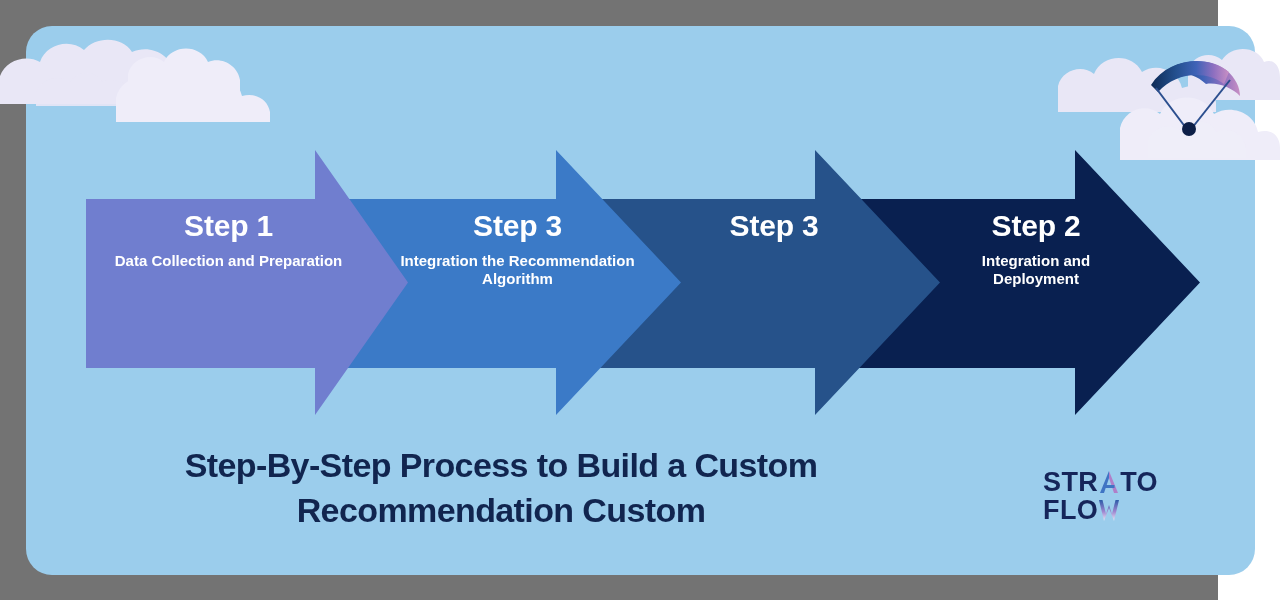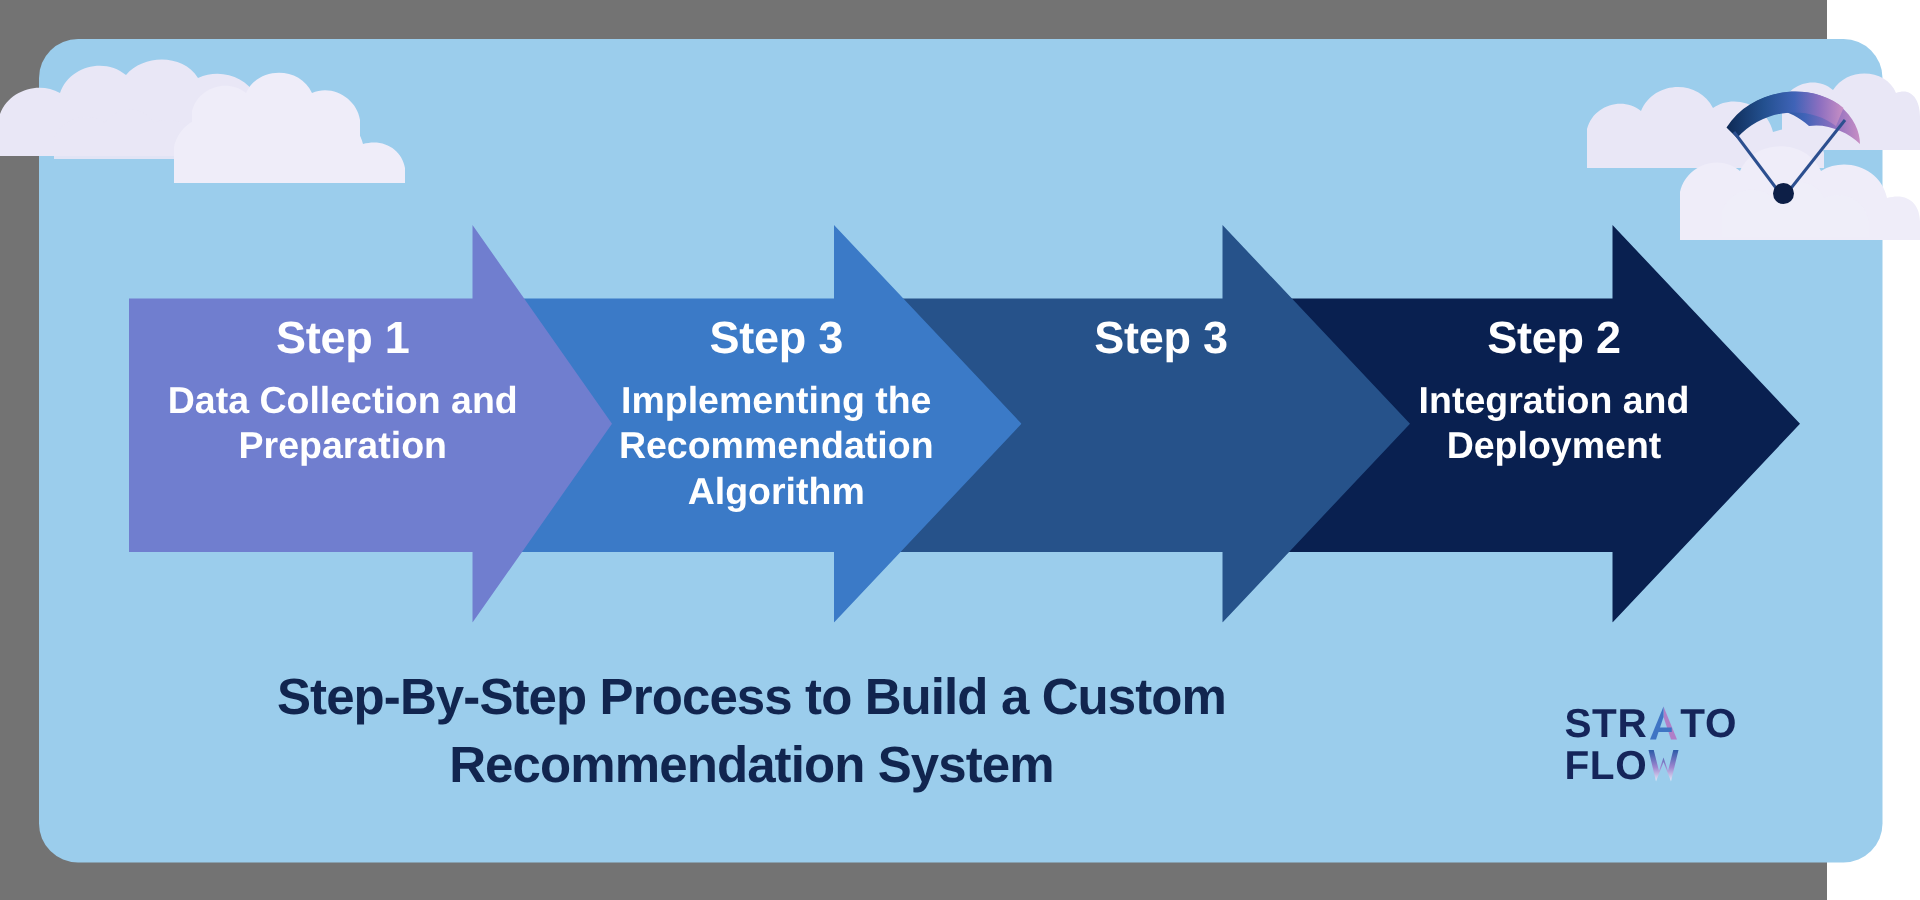--- a/index.html
+++ b/index.html
@@ -68,21 +68,21 @@
   }
   .step-title {
     font-size: 30px;
     font-weight: bold;
     letter-spacing: -0.2px;
     line-height: 1.05;
     margin: 0 0 10px 0;
     white-space: nowrap;
   }
   .step-desc {
-    font-size: 25px;
+    font-size: 15px;
     font-weight: bold;
     line-height: 1.22;
     margin: 0;
   }
 
   
   .headline {
     position: absolute;
     left: 86px;
     top: 443px;
@@ -223,36 +223,36 @@
       </svg>
     </div>
 
     <div class="step-text" style="left: 86px; top: 210px; width: 285px; z-index: 10; color: rgb(255, 255, 255);">
       <div class="step-title">Step 1</div>
       <div class="step-desc">Data Collection and Preparation</div>
     </div>
 
     <div class="step-text" style="left: 395px; top: 210px; width: 245px; z-index: 10; color: rgb(255, 255, 255);">
       <div class="step-title">Step 3</div>
-      <div class="step-desc">Implementing the Recommendation Algorithm</div>
+      <div class="step-desc">Integration the Recommendation Algorithm</div>
     </div>
 
     <div class="step-text" style="left: 665px; top: 210px; width: 218px; z-index: 10; color: rgb(255, 255, 255);">
       <div class="step-title">Step 3</div>
     </div>
 
     <div class="step-text" style="left: 938px; top: 210px; width: 196px; z-index: 10; color: rgb(255, 255, 255);">
       <div class="step-title">Step 2</div>
       <div class="step-desc">Integration and Deployment</div>
     </div>
   </div>
 
   <div class="headline" style="color: rgb(17, 37, 79);">
     <span class="headline-line">Step-By-Step Process to Build a Custom</span>
-    <span class="headline-line">Recommendation System</span>
+    <span class="headline-line">Recommendation Custom</span>
   </div>
 
   <div class="logo" style="color: rgb(21, 37, 90);">
     <div class="logo-row">
       <span>STR</span><span class="logo-a"><svg class="logo-glyph" viewBox="0 0 22 26" xmlns="http://www.w3.org/2000/svg">
             <path d="M11,2 L20,24 L16,24 L11,9 Z" fill="#b07fc8"></path>
             <path d="M11,2 L2,24 L6,24 L11,9 Z" fill="#3f74c4"></path>
             <rect x="5.5" y="16" width="11" height="3" fill="#3f74c4"></rect>
           </svg></span><span>TO</span>
     </div>

